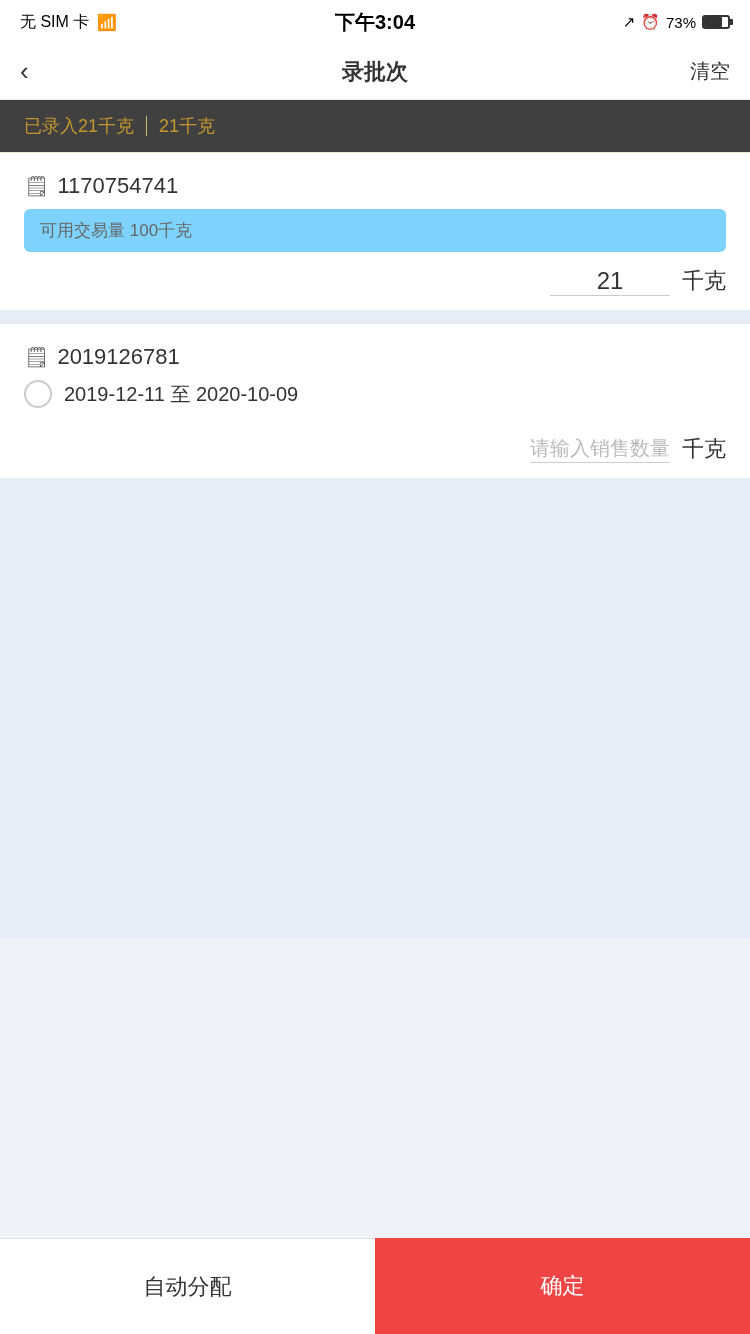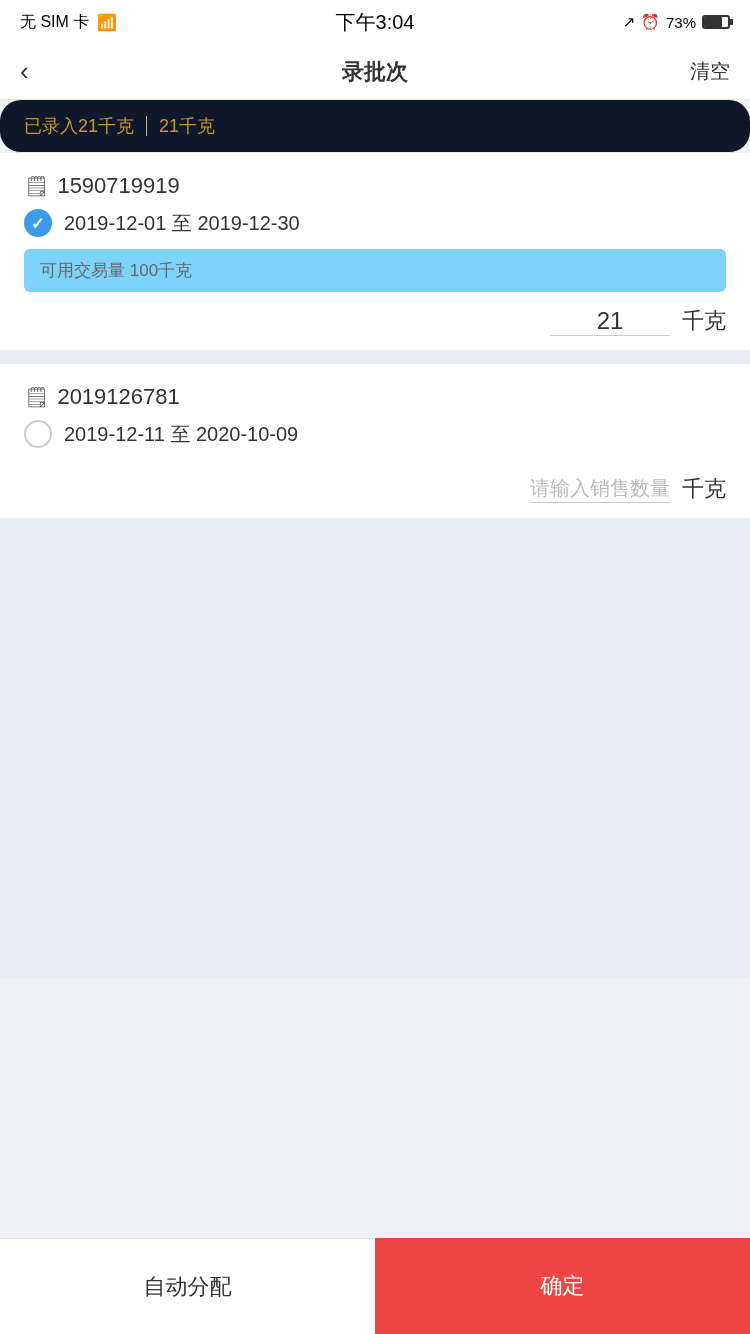--- a/index.html
+++ b/index.html
@@ -24,21 +24,21 @@
       font-size: 17px;
     }
     .status-left {
       display: flex;
       align-items: center;
       gap: 8px;
       font-size: 16px;
     }
     .status-center {
       font-size: 20px;
-      font-weight: 400;
+      font-weight: 700;
       position: absolute;
       left: 50%;
       transform: translateX(-50%);
       text-align: right;
     }
     .status-right {
       display: flex;
       align-items: center;
       gap: 6px;
       font-size: 15px;
@@ -94,27 +94,26 @@
       transform: translateX(-50%);
     }
     .nav-action {
       font-size: 20px;
       color: #333;
       cursor: pointer;
     }
 
     
     .summary-banner {
-      background: #0f172a;
+      background: #404040;
       padding: 14px 24px;
       display: flex;
       align-items: center;
       gap: 12px;
       border-bottom: 1px solid #f0ead0;
-      border-radius: 21px;
     }
     .summary-text {
       font-size: 18px;
       color: #c8962e;
     }
     .summary-divider {
       width: 1px;
       height: 20px;
       background: #d4b86a;
     }
@@ -286,25 +285,21 @@
   <div class="summary-banner">
     <span class="summary-text">已录入21千克</span>
     <div class="summary-divider"></div>
     <span class="summary-text">21千克</span>
   </div>
 
   <div class="batch-section">
     <div class="batch-item">
       <div class="batch-number-row">
         <span class="batch-icon">🗒</span>
-        <span class="batch-number">1590719919</span>
-      </div>
-      <div class="batch-date-row">
-        <div class="radio-circle checked"></div>
-        <span class="batch-date">2019-12-01 至 2019-12-30</span>
+        <span class="batch-number">1170754741</span>
       </div>
       <div class="available-qty-row">
         <span class="available-qty-text">可用交易量 100千克</span>
       </div>
     </div>
     <div class="qty-input-row">
       <div class="qty-underline">
         <span class="qty-value">21</span>
       </div>
       <span class="qty-unit">千克</span>

